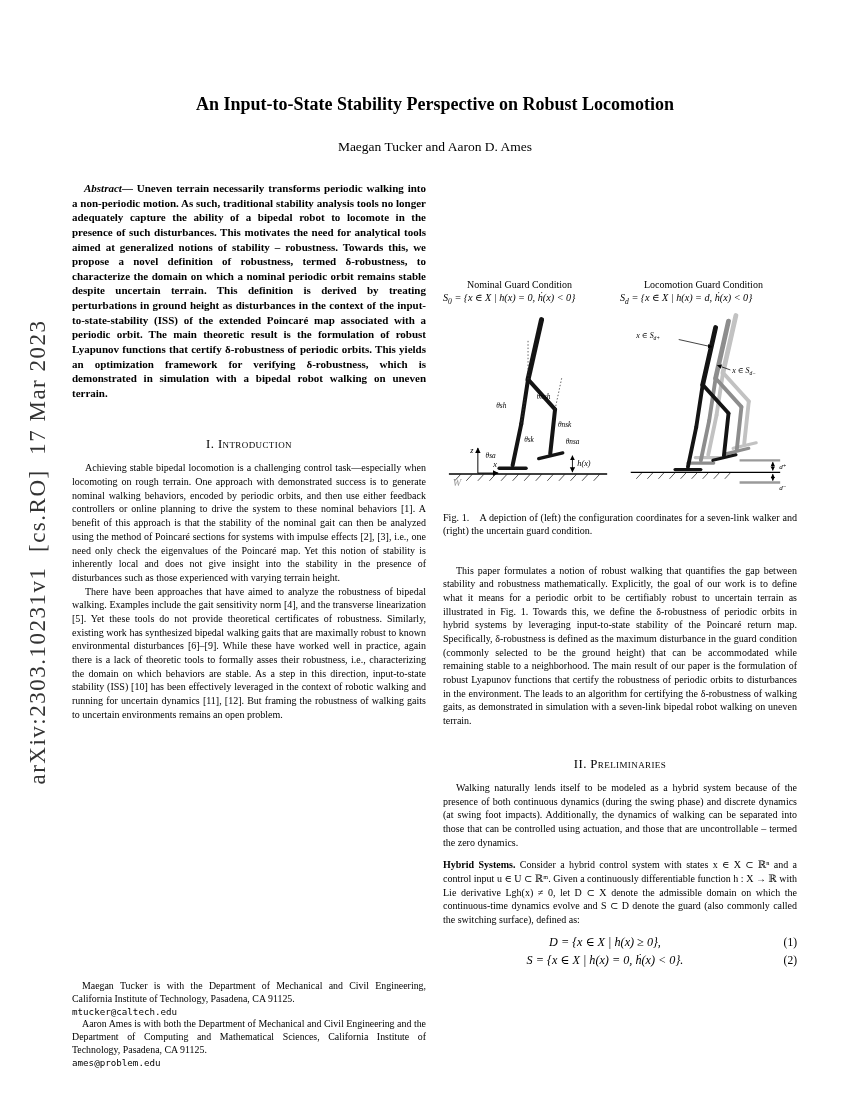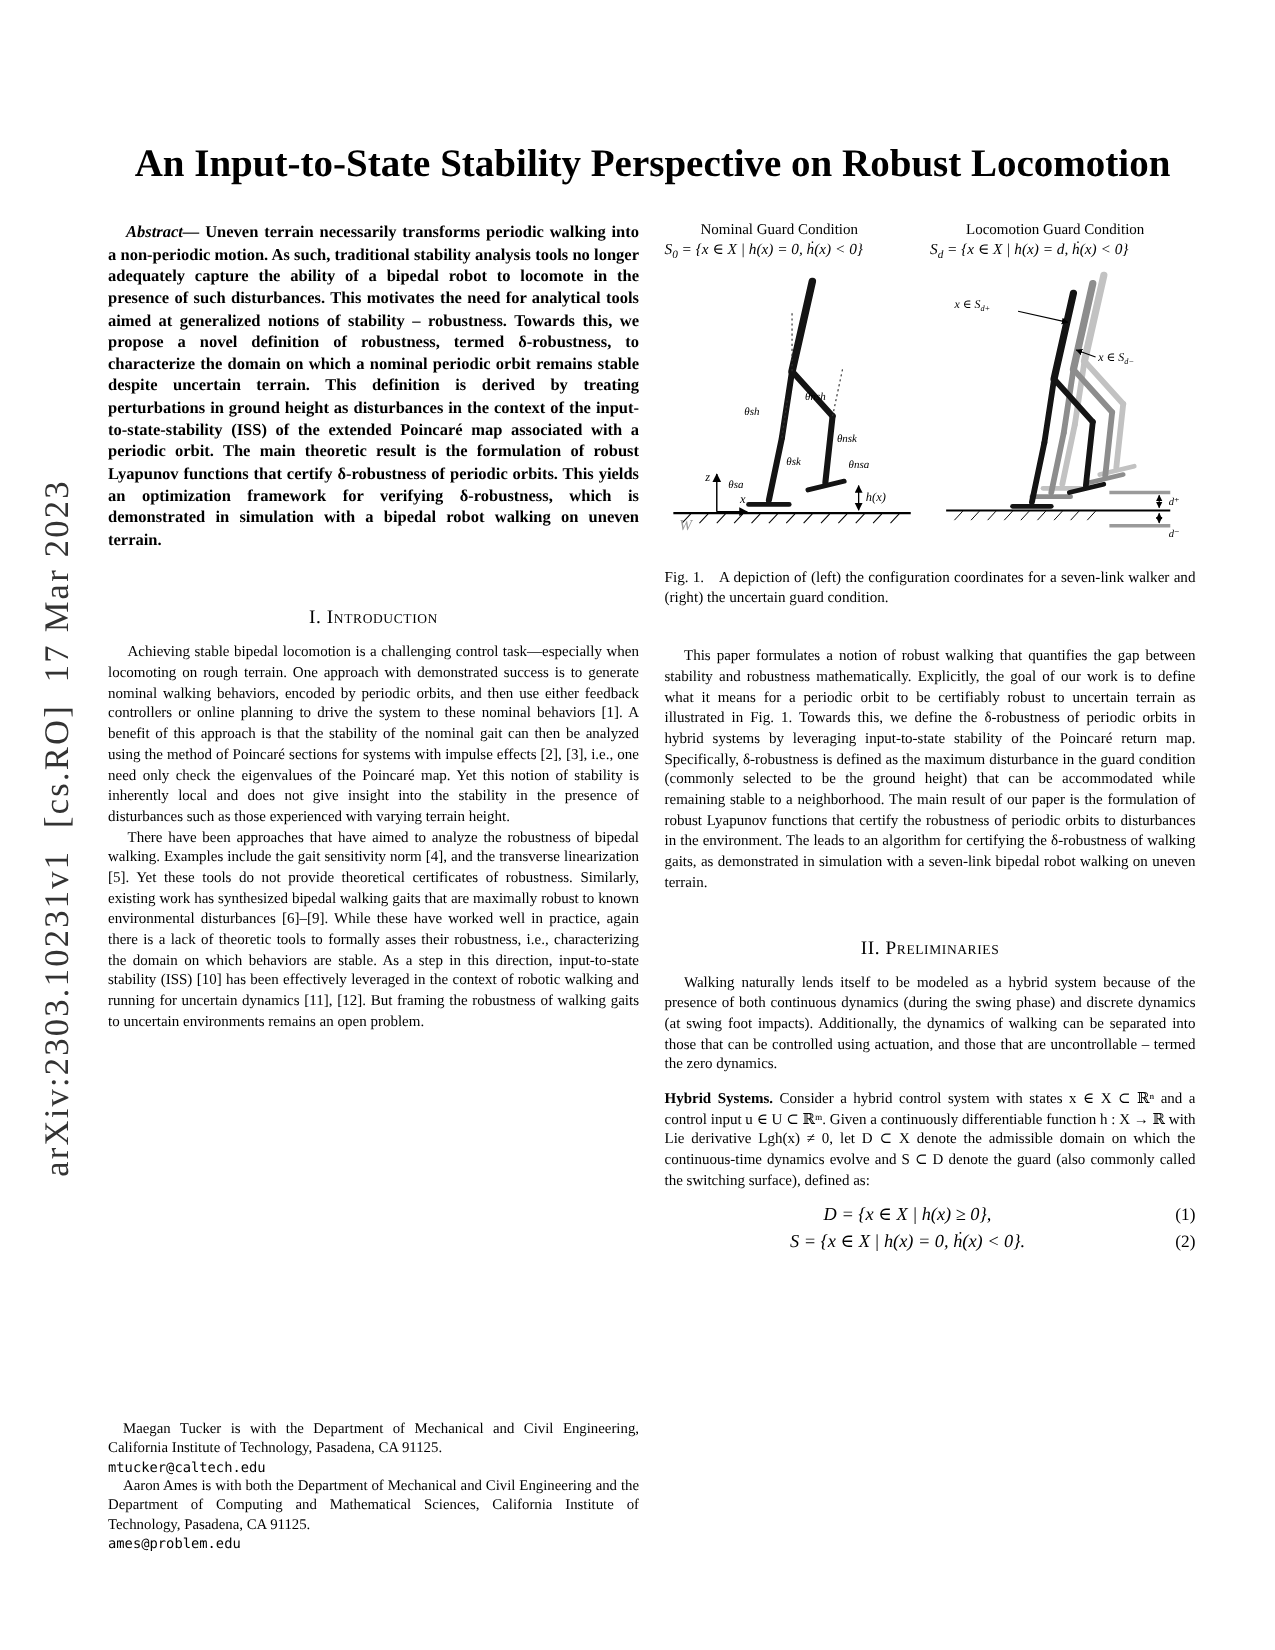--- a/index.html
+++ b/index.html
@@ -12,24 +12,24 @@
 
   .watermark {
     position:absolute; top:552px; left:38px;
     transform:translate(-50%,-50%) rotate(-90deg);
     white-space:pre; font-size:23px; letter-spacing:1.5px; color:#333;
     font-family:"Liberation Serif","DejaVu Serif",serif;
   }
 
   .content { position:absolute; left:72px; top:94px; width:726px; }
 
-  h1.title { font-size:26px; font-weight:bold; text-align:center; margin:0 0 24px 0; }
+  h1.title { font-size:18px; font-weight:bold; text-align:center; margin:0 0 24px 0; }
   .authors { font-size:13.5px; text-align:center; margin:0 0 26px 0; }
 
-  .columns { display:flex; gap:17px; align-items:flex-start; }
+  .columns { display:flex; gap:17px; align-items:center; }
   .col { width:354px; flex:0 0 354px; }
   .col-left { display:flex; flex-direction:column; min-height:888px; }
 
   p { margin:0; }
   .abstract {
     font-size:11px; font-weight:bold; line-height:1.33;
     text-align:justify; text-indent:12px; margin-bottom:8px;
   }
   .abs-lead { font-style:italic; }
 
@@ -75,20 +75,21 @@
 </head>
 <body>
 
 <div class="page">
 
   <div class="watermark">arXiv:2303.10231v1  [cs.RO]  17 Mar 2023</div>
 
   <div class="content">
 
     <h1 class="title">An Input-to-State Stability Perspective on Robust Locomotion</h1>
+    <div class="authors">Maegan Tucker and Aaron D. Ames</div>
 
     <div class="columns">
 
       <div class="col col-left">
         <p class="abstract"><span class="abs-lead">Abstract—</span><span> Uneven terrain necessarily transforms periodic walking into a non-periodic motion. As such, traditional stability analysis tools no longer adequately capture the ability of a bipedal robot to locomote in the presence of such disturbances. This motivates the need for analytical tools aimed at generalized notions of stability – robustness. Towards this, we propose a novel definition of robustness, termed δ-robustness, to characterize the domain on which a nominal periodic orbit remains stable despite uncertain terrain. This definition is derived by treating perturbations in ground height as disturbances in the context of the input-to-state-stability (ISS) of the extended Poincaré map associated with a periodic orbit. The main theoretic result is the formulation of robust Lyapunov functions that certify δ-robustness of periodic orbits. This yields an optimization framework for verifying δ-robustness, which is demonstrated in simulation with a bipedal robot walking on uneven terrain.</span></p>
 
         <h2 class="sec">I. Introduction</h2>
 
         <p class="body-p">Achieving stable bipedal locomotion is a challenging control task—especially when locomoting on rough terrain. One approach with demonstrated success is to generate nominal walking behaviors, encoded by periodic orbits, and then use either feedback controllers or online planning to drive the system to these nominal behaviors [1]. A benefit of this approach is that the stability of the nominal gait can then be analyzed using the method of Poincaré sections for systems with impulse effects [2], [3], i.e., one need only check the eigenvalues of the Poincaré map. Yet this notion of stability is inherently local and does not give insight into the stability in the presence of disturbances such as those experienced with varying terrain height.</p>
         <p class="body-p">There have been approaches that have aimed to analyze the robustness of bipedal walking. Examples include the gait sensitivity norm [4], and the transverse linearization [5]. Yet these tools do not provide theoretical certificates of robustness. Similarly, existing work has synthesized bipedal walking gaits that are maximally robust to known environmental disturbances [6]–[9]. While these have worked well in practice, again there is a lack of theoretic tools to formally asses their robustness, i.e., characterizing the domain on which behaviors are stable. As a step in this direction, input-to-state stability (ISS) [10] has been effectively leveraged in the context of robotic walking and running for uncertain dynamics [11], [12]. But framing the robustness of walking gaits to uncertain environments remains an open problem.</p>

